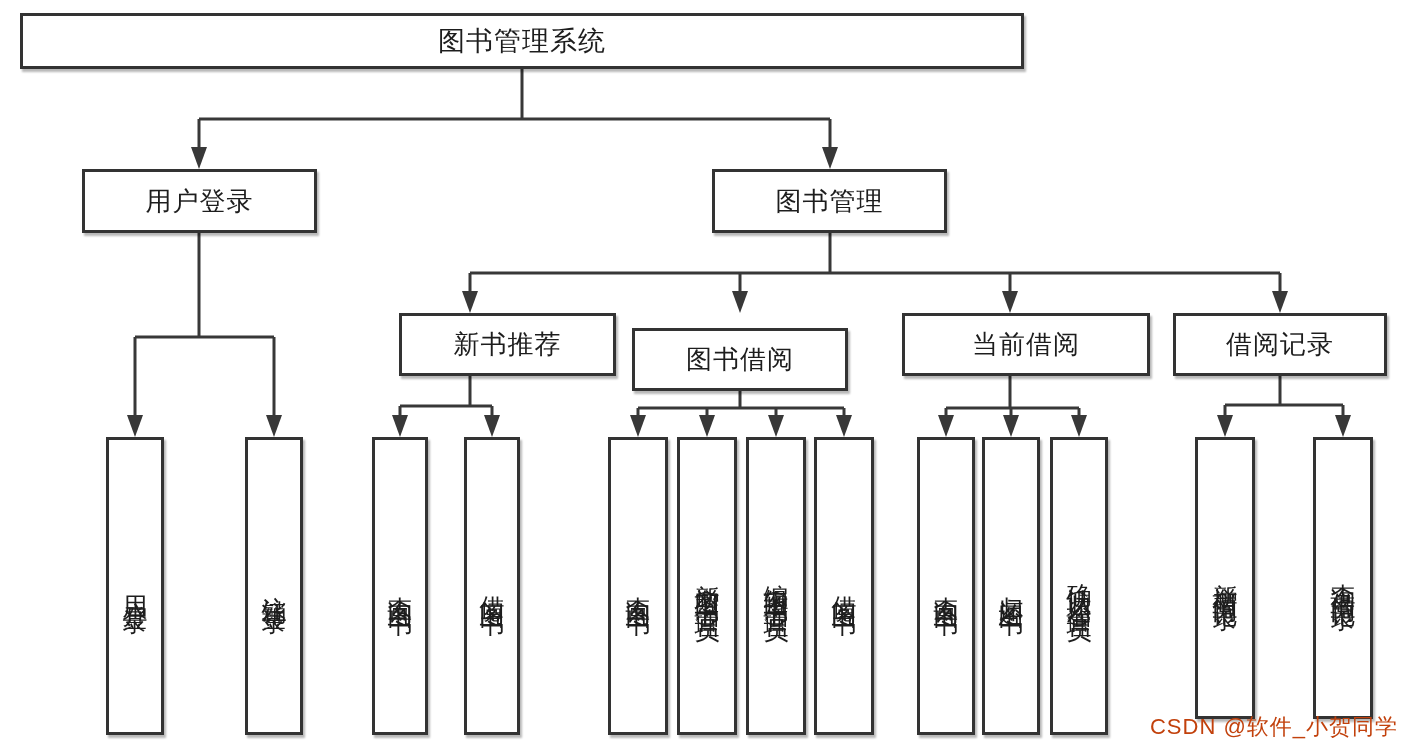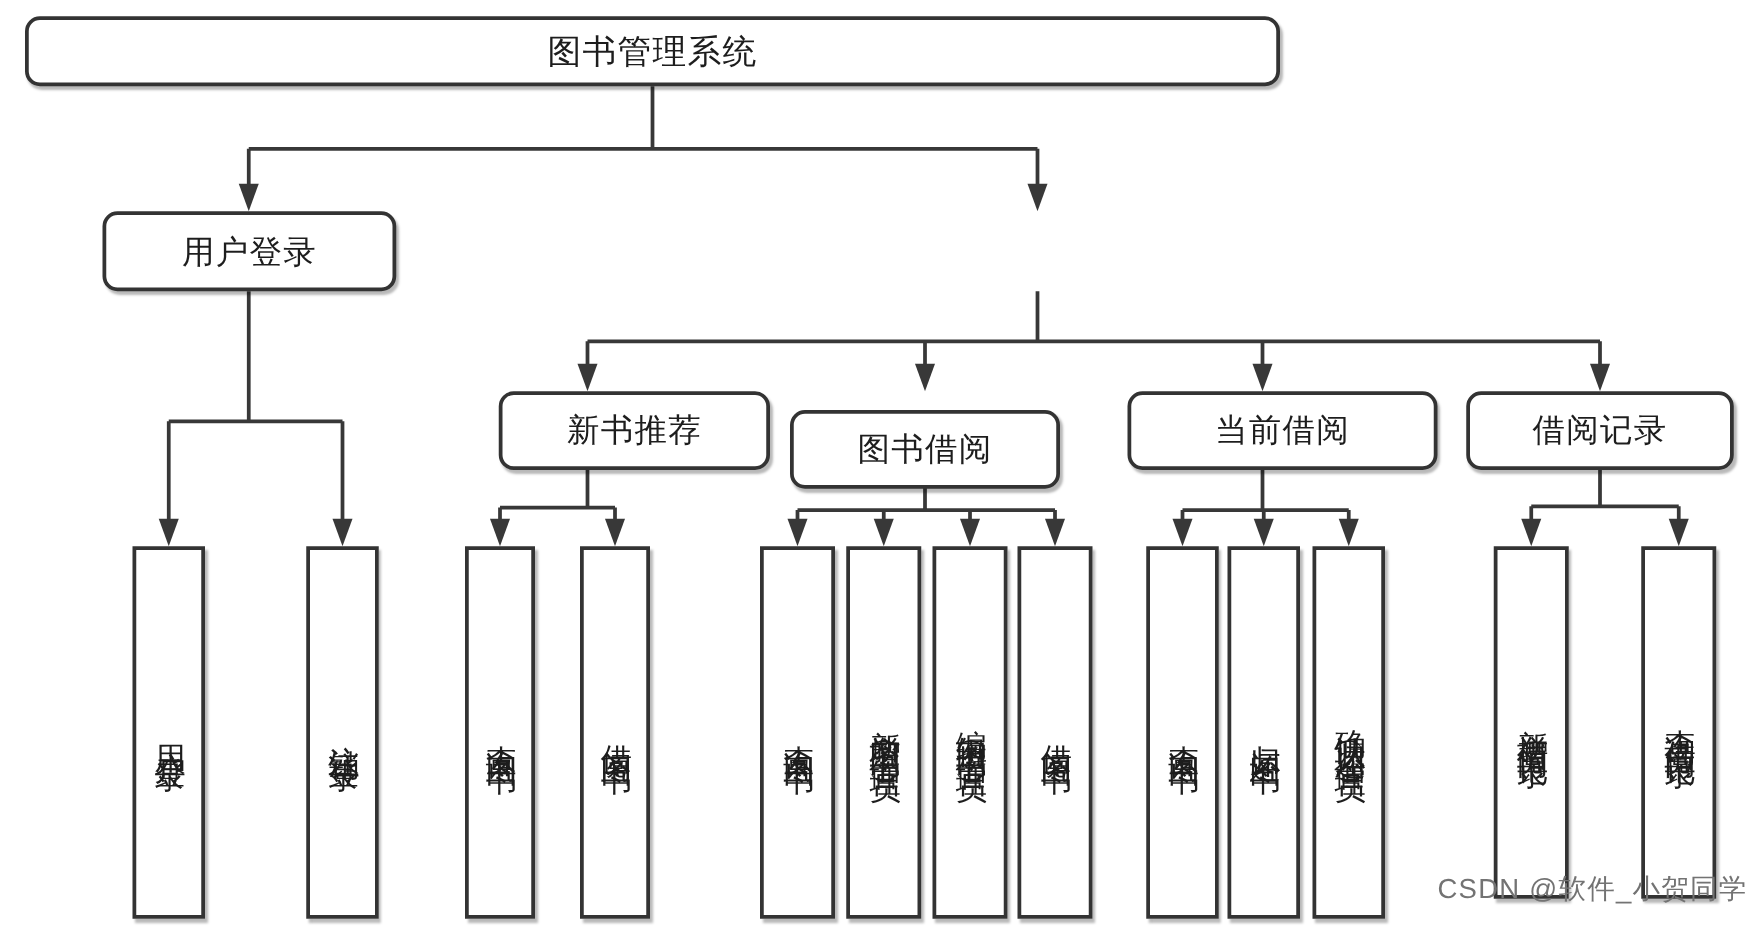--- a/index.html
+++ b/index.html
@@ -35,36 +35,36 @@
     box-sizing: border-box;
     background: #ffffff;
     border: 3px solid #333333;
     box-shadow: 2px 3px 2px rgba(0,0,0,0.28);
     display: flex;
     align-items: center;
     justify-content: center;
     color: #1d1d1d;
     z-index: 2;
   }
-  .hbox { font-size: 26px; letter-spacing: 1px; white-space: nowrap; border-radius: 12px; }
+  .hbox { font-size: 26px; letter-spacing: 1px; white-space: nowrap; }
   .rootbox { font-size: 27px; }
   .vbox span {
     writing-mode: vertical-rl;
     text-orientation: mixed;
     font-size: 25px;
     line-height: 1;
     letter-spacing: 5px;
     white-space: nowrap;
   }
   .watermark {
     position: absolute;
-    top: 696px;
+    top: 712px;
     right: 7px;
     font-size: 22px;
-    color: #737373;
+    color: #c2410c;
     letter-spacing: 1px;
     z-index: 5;
     white-space: nowrap;
   }
 </style>
 </head>
 <body>
 
 <div class="stage">
 
@@ -118,20 +118,23 @@
     </g>
   </svg>
 
   <div class="box hbox rootbox" style="left:20px; top:13px; width:1004px; height:56px;">
     <span>图书管理系统</span>
   </div>
 
   <div class="box hbox" style="left:82px; top:169px; width:235px; height:64px;">
     <span>用户登录</span>
   </div>
+  <div class="box hbox" style="left:712px; top:169px; width:235px; height:64px;">
+    <span>图书管理</span>
+  </div>
 
   <div class="box hbox" style="left:362px; top:313px; width:217px; height:63px;margin-left:37px;">
     <span>新书推荐</span>
   </div>
   <div class="box hbox" style="left:632px; top:328px; width:216px; height:63px;">
     <span>图书借阅</span>
   </div>
   <div class="box hbox" style="left:902px; top:313px; width:248px; height:63px;">
     <span>当前借阅</span>
   </div>

